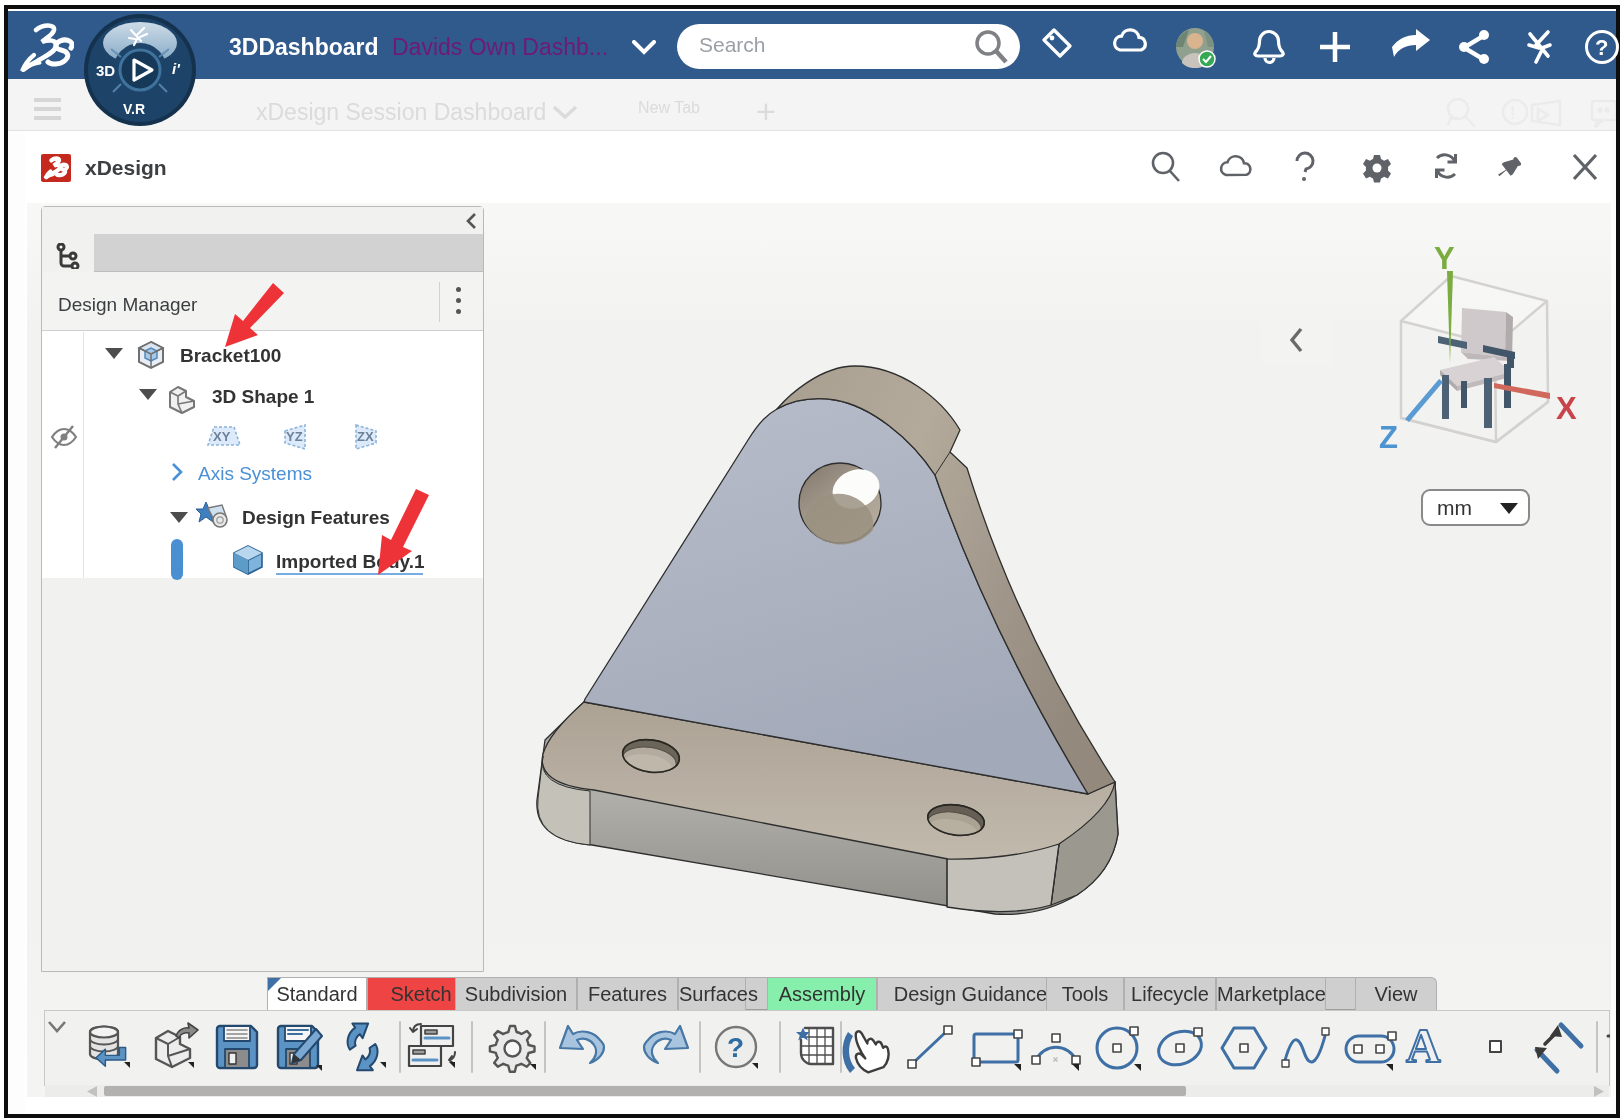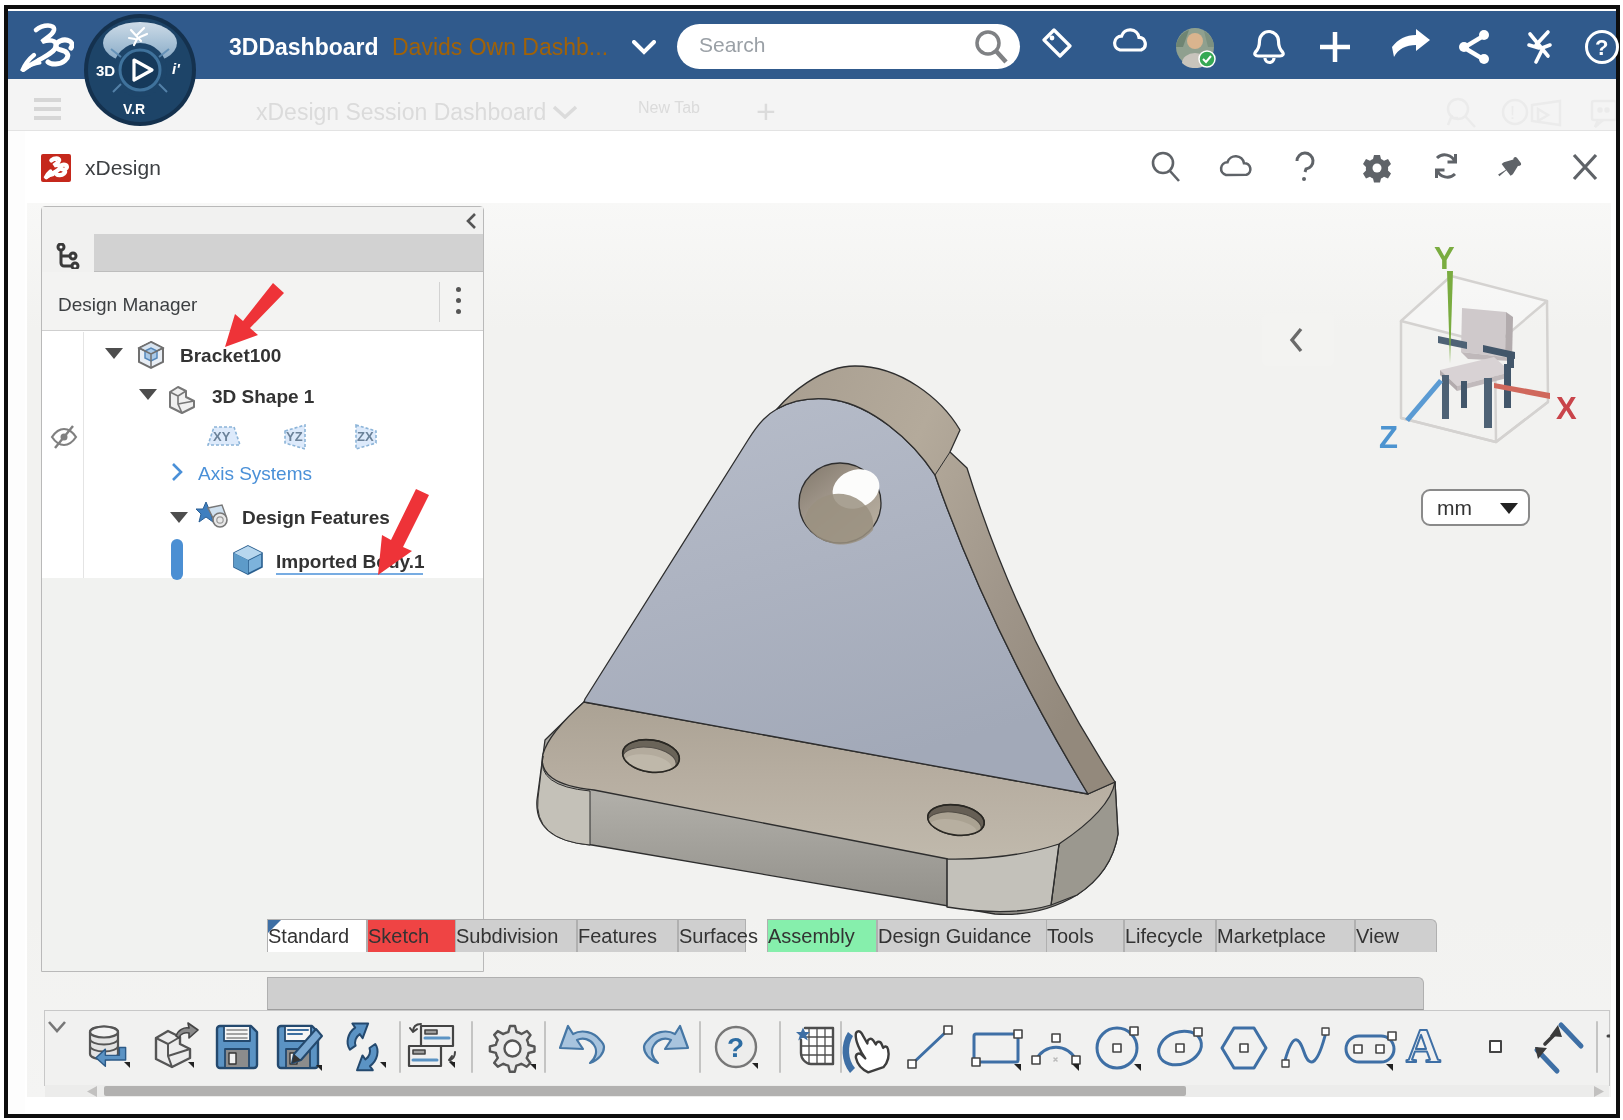--- a/index.html
+++ b/index.html
@@ -47,21 +47,21 @@
 <line x1="28" y1="36" x2="38" y2="44"></line>
       <line x1="86" y1="36" x2="76" y2="44"></line>
 <line x1="30" y1="79" x2="38" y2="71"></line>
       <line x1="84" y1="79" x2="76" y2="71"></line>
 </g>
 <g stroke="#fff" stroke-width="2.2" fill="none" stroke-linecap="round">
 <path d="M48 17 l10 11 M61 15 l-7 7 M46 25 l6 1 M57 24 l7 -3 M51 32 l3 -6"></path>
 </g>
 </svg>
 <div class="abs" style="left:229px;top:34px;color:#fff;font-size:23px;font-weight:bold">3DDashboard</div>
-<div class="abs" style="left:392px;top:34px;color:#a16207;font-size:23px">Davids Own Dashb...</div>
+<div class="abs" style="left:392px;top:34px;color:#701a75;font-size:23px">Davids Own Dashb...</div>
 <svg class="abs" style="left:632px;top:40px" width="24" height="15" viewBox="0 0 24 15">
     <path d="M2 2 L12 12 L22 2" stroke="#fff" stroke-width="4" fill="none" stroke-linecap="round"></path>
   </svg>
 <div class="abs" style="left:677px;top:24px;width:343px;height:45px;background:#fff;border-radius:23px"></div>
 <div class="abs" style="left:699px;top:33px;color:#9aa0a6;font-size:21px">Search</div>
 <svg class="abs" style="left:972px;top:29px" width="38" height="36" viewBox="0 0 38 36">
     <circle cx="16" cy="14" r="11" stroke="#7f8184" stroke-width="3.5" fill="none"></circle>
     <line x1="24" y1="22" x2="34" y2="33" stroke="#7f8184" stroke-width="4.5"></line>
   </svg>
 
@@ -129,21 +129,21 @@
 
 <svg class="abs" style="left:41px;top:154px" width="30" height="28" viewBox="0 0 30 28">
 <rect width="30" height="28" rx="2" fill="#c5281c"></rect>
 <g transform="translate(3.5,3) scale(0.43)" stroke="#fff" fill="none" stroke-linecap="round">
 <path d="M16 8 C23 2 35 2 34 8 C33 13 26 16 22 20 C29 17 37 18 36 24 C35 30 26 34 19 38" stroke-width="10"></path>
 <path d="M19 38 C13 41 7 45 2 49 C5 42 9 37 14 33" stroke-width="9"></path>
 <path d="M3 48 C9 44 15 41.5 20 41" stroke-width="7"></path>
 <path d="M51 26 C55 20 47 16 40 19 C34 22 35 27 41 28 C48 29.5 50 34 45 38.5 C40 43 31 43 28 40" stroke-width="10"></path>
 </g>
 </svg>
-<div class="abs" style="left:85px;top:156px;color:#3d4043;font-size:21px;font-weight:normal">xDesign</div>
+<div class="abs" style="left:85px;top:156px;color:#3d4043;font-size:21px;font-weight:bold">xDesign</div>
 <svg class="abs" style="left:1150px;top:150px" width="450" height="36" viewBox="0 0 450 36">
 <g stroke="#5f6368" stroke-width="2.6" fill="none">
 <circle cx="13" cy="13" r="10"></circle>
       <line x1="20" y1="21" x2="29" y2="31"></line>
 <path d="M76 25 a6.5 6.5 0 0 1 1.5-12.8 a8.5 8.5 0 0 1 16.5 1 a6 6 0 0 1 2.5 11.6 Z"></path>
 <path d="M147 11 a8 8 0 1 1 9 8 l-1 3" stroke-width="3"></path>
       <circle cx="154" cy="29" r="2" fill="#5f6368" stroke="none"></circle>
 <g fill="#5f6368" stroke="none">
         <path d="M224 5 l6 0 l1 4 a10 10 0 0 1 3 1.7 l4 -1.7 l3 5 l-3 3 a10 10 0 0 1 0 3.5 l3 3 l-3 5 l-4 -1.7 a10 10 0 0 1 -3 1.7 l-1 4 l-6 0 l-1 -4 a10 10 0 0 1 -3 -1.7 l-4 1.7 l-3 -5 l3 -3 a10 10 0 0 1 0 -3.5 l-3 -3 l3 -5 l4 1.7 a10 10 0 0 1 3 -1.7 Z"></path>
         <circle cx="227" cy="18" r="4.5" fill="#fff"></circle>
@@ -383,33 +383,33 @@
     <path d="M13 2 L4 13 L13 24" stroke="#6a6a6a" stroke-width="3.4" fill="none"></path>
   </svg>
 
 <div class="abs" style="left:1421px;top:489px;width:109px;height:37px;background:#fff;border:2px solid #8a8a8a;border-radius:9px"></div>
 <div class="abs" style="left:1437px;top:496px;font-size:21px;color:#333">mm</div>
 <svg class="abs" style="left:1500px;top:503px" width="18" height="12" viewBox="0 0 18 12">
     <path d="M0 0 L18 0 L9 11 Z" fill="#222"></path>
   </svg>
 
 <div class="abs" style="left:267px;top:977px;width:1157px;height:33px;background:#cfcfcf;border:1px solid #b0b0b0;border-bottom:1px solid #9e9e9e;border-radius:0 6px 0 0"></div>
-<style>.tab{position:absolute;top:919px;height:33px;font-size:20px;color:#333;line-height:32px;border:1px solid #b0b0b0;border-bottom:none}</style>
+<style>.tab{position:absolute;top:977px;height:33px;font-size:20px;color:#333;text-align:center;line-height:32px;border:1px solid #b0b0b0;border-bottom:none}</style>
 <div class="tab" style="left:267px;width:100px;background:#fff"><svg style="position:absolute;left:0;top:0" width="13" height="13">
       <path d="M0 0 L13 0 L0 13 Z" fill="#3e6fa5"></path>
     </svg>Standard</div>
 <div class="tab" style="left:367px;width:108px;background:#ef4444">Sketch</div>
 <div class="tab" style="left:455px;width:122px;background:#cfcfcf">Subdivision</div>
 <div class="tab" style="left:577px;width:101px;background:#cfcfcf">Features</div>
 <div class="tab" style="left:678px;width:68px;background:#cfcfcf">Surfaces</div>
 <div class="tab" style="left:767px;width:110px;background:#86efac">Assembly</div>
 <div class="tab" style="left:877px;width:187px;background:#cfcfcf">Design Guidance</div>
 <div class="tab" style="left:1046px;width:78px;background:#cfcfcf">Tools</div>
 <div class="tab" style="left:1124px;width:92px;background:#cfcfcf">Lifecycle</div>
-<div class="tab" style="left:1216px;width:139px;background:#cfcfcf">Marketplace</div>
+<div class="tab" style="left:1216px;width:110px;background:#cfcfcf">Marketplace</div>
 <div class="tab" style="left:1355px;width:82px;background:#cfcfcf;border-radius:0 6px 0 0">View</div>
 
 <div class="abs" style="left:44px;top:1010px;width:1566px;height:76px;background:#f1f1f0;border:1px solid #c8c8c8"></div>
 <svg class="abs" style="left:47px;top:1020px" width="20" height="14" viewBox="0 0 20 14">
     <path d="M2 2 L10 11 L18 2" stroke="#777" stroke-width="2.6" fill="none"></path>
   </svg>
 <svg class="abs" style="left:70px;top:1013px" width="1540" height="70" viewBox="70 1013 1540 70">
 <g id="tbicons" stroke-linejoin="round" stroke-linecap="round">
 
 <g stroke="#c4c4c3" stroke-width="2">

